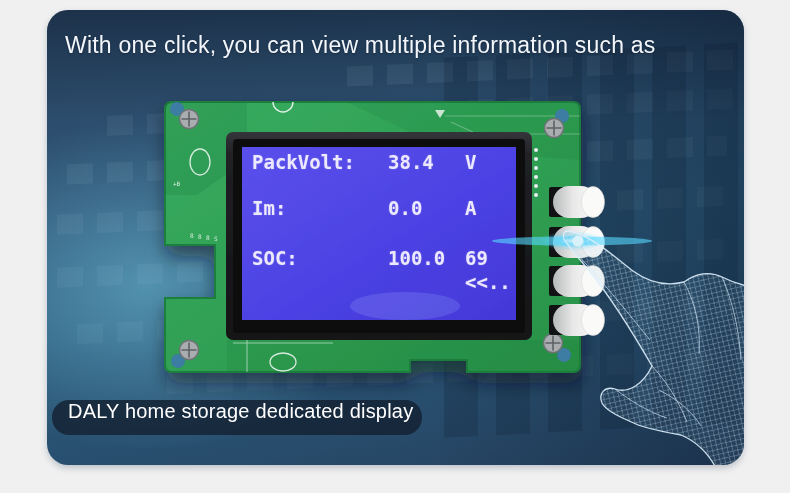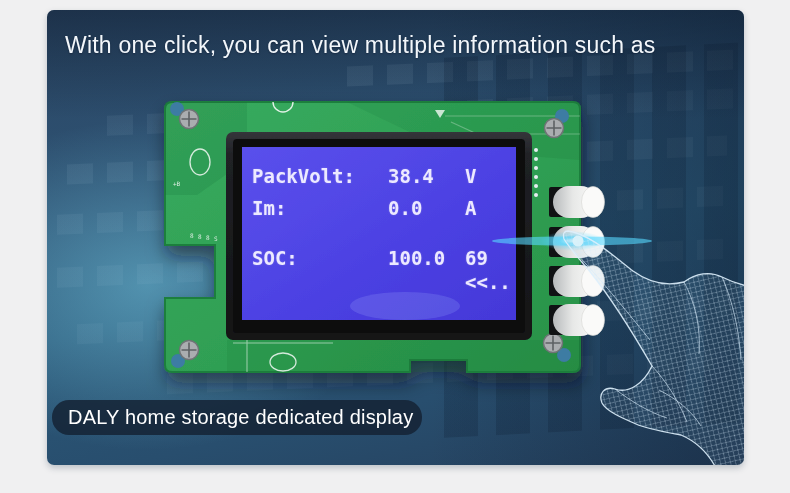--- a/index.html
+++ b/index.html
@@ -1,18 +1,18 @@
 <!DOCTYPE html>
 <html><head>
 <meta charset="utf-8">
 <style>
   html,body{margin:0;padding:0;}
   body{width:790px;height:493px;background:#f0f0f1;font-family:"Liberation Sans",sans-serif;overflow:hidden;position:relative;}
   .card{
-    position:absolute;left:47px;top:10px;width:697px;height:455px;border-radius:7px;overflow:hidden;
+    position:absolute;left:47px;top:10px;width:697px;height:455px;border-radius:21px;overflow:hidden;
     background:linear-gradient(168deg,#2c4866 0%,#2d5273 35%,#2b5878 55%,#284e6e 78%,#253f5c 100%);
     box-shadow:0 3px 6px rgba(40,60,80,.25);
   }
   .glow{position:absolute;left:-140px;top:110px;width:480px;height:330px;border-radius:50%;
     background:radial-gradient(closest-side,rgba(120,205,230,.50),rgba(120,205,230,0));}
   .topshade{position:absolute;inset:0;background:linear-gradient(180deg,rgba(10,22,40,.45),rgba(10,22,40,0) 24%);}
   .rightshade{position:absolute;inset:0;background:linear-gradient(90deg,rgba(0,0,0,0) 55%,rgba(12,28,48,.38) 100%);}
   .shelf{position:absolute;height:20px;transform:skewY(-2.5deg);
     background:repeating-linear-gradient(90deg,rgba(185,215,232,.13) 0 26px,rgba(185,215,232,0) 26px 40px);}
   .s1{top:48px;left:300px;width:390px;opacity:.8}
@@ -24,26 +24,26 @@
   .s7{top:352px;left:120px;width:560px;opacity:.4}
   .racks{position:absolute;right:0;top:40px;width:300px;height:380px;transform:skewY(-3deg);
     background:repeating-linear-gradient(90deg,rgba(10,25,45,.22) 0 34px,rgba(10,25,45,0) 34px 52px);}
   .heading{position:absolute;left:18px;top:22px;color:#f3f7fb;font-size:23px;line-height:27px;
     letter-spacing:.2px;z-index:4;text-shadow:0 1px 2px rgba(0,10,25,.35);}
   .scene{position:absolute;left:0;top:0;z-index:2;}
   .lcd-overlay{position:absolute;left:195px;top:137px;width:274px;height:173px;z-index:3;
     font-family:"DejaVu Sans Mono",monospace;font-weight:700;font-size:19px;color:#ece9ff;
     text-shadow:0 0 2px rgba(255,255,255,.25);}
   .lcd-row{position:absolute;left:0;width:100%;height:24px;}
-  .r1{top:18px}.r2{top:50px}.r3{top:100px}.r4{top:124px}
+  .r1{top:4px}.r2{top:50px}.r3{top:100px}.r4{top:124px}
   .lcd-label{position:absolute;left:10px;white-space:pre;}
   .lcd-value{position:absolute;left:146px;white-space:pre;}
   .lcd-unit{position:absolute;left:223px;white-space:pre;}
   .caption{position:absolute;left:5px;top:390px;width:370px;height:35px;border-radius:17px;
-    background:rgba(19,33,50,.82);z-index:5;display:flex;align-items:center;}
+    background:rgba(19,33,50,.82);z-index:5;display:flex;}
   .caption span{margin-left:16px;color:#ffffff;font-size:20px;letter-spacing:.2px;}
 </style>
 </head>
 <body>
 
 <div class="card">
   <div class="glow"></div>
   <div class="shelf s1"></div>
   <div class="shelf s2"></div>
   <div class="shelf s3"></div>

